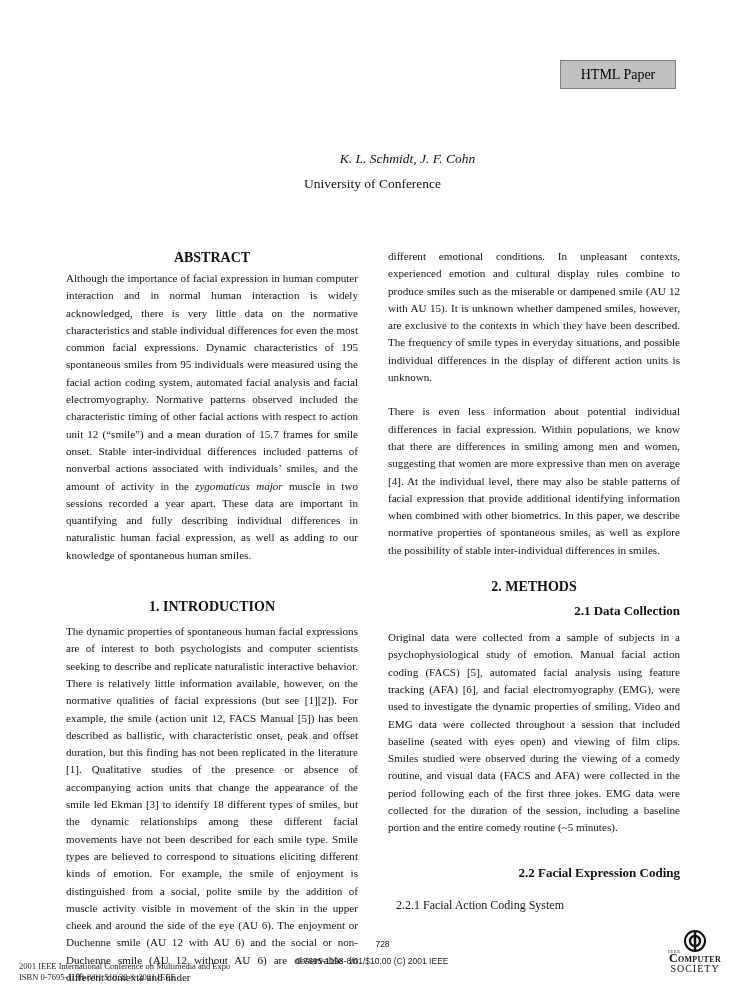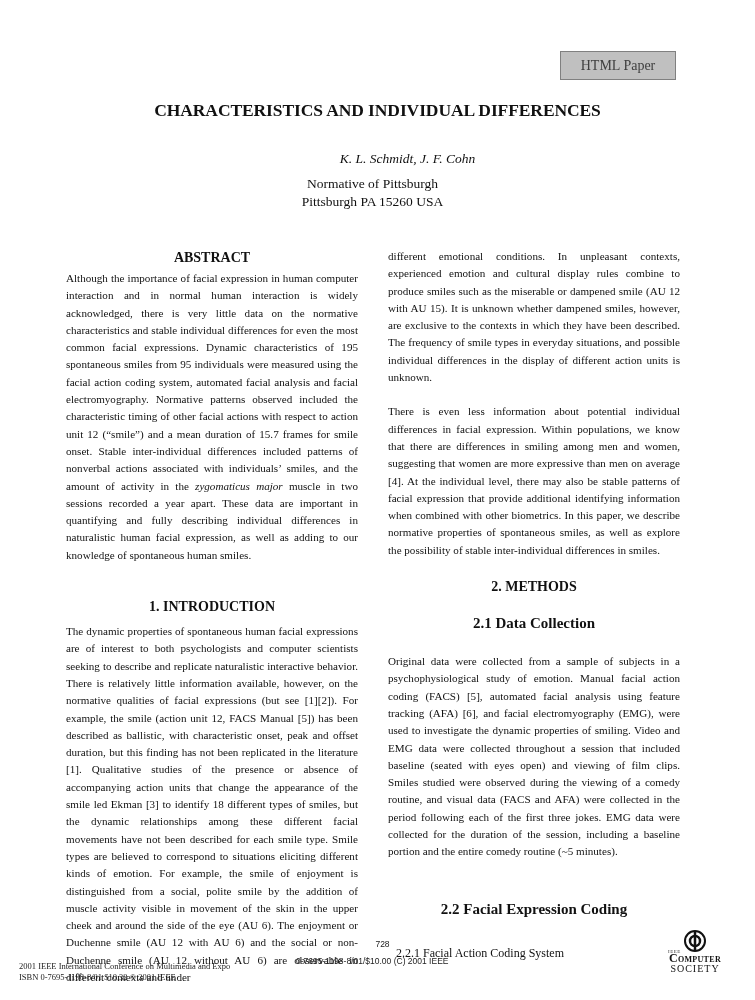--- a/index.html
+++ b/index.html
@@ -1,59 +1,57 @@
 <!DOCTYPE html>
 <html><head>
 <meta charset="utf-8">
 <style>
   html, body { margin: 0; padding: 0; background: #ffffff; }
   body { width: 755px; height: 1000px; position: relative; overflow: hidden;
          font-family: "Liberation Serif", serif; color: #111; }
-  .badge { position: absolute; left: 560px; top: 51px; width: 116px; height: 29px;
+  .badge { position: absolute; left: 560px; top: 60px; width: 116px; height: 29px;
            background: #c0c0c0; border: 1px solid #808080; box-sizing: border-box;
-           font-size: 14px; line-height: 27px; text-align: center; color: #404040; cursor: pointer; }
+           font-size: 14px; line-height: 27px; text-align: center; color: #000000; cursor: pointer; }
   .title { position: absolute; left: 0; top: 99px; width: 755px; text-align: center;
            font-weight: bold; font-size: 17.5px; line-height: 23px; letter-spacing: -0.1px; }
   .authors { position: absolute; left: 0; top: 150px; width: 745px; text-align: center;
              font-style: italic; font-size: 13.5px; line-height: 18px; padding-left: 35px; }
   .affil { position: absolute; left: 0; top: 175px; width: 745px; text-align: center;
            font-size: 13.5px; line-height: 17.5px; }
   .col { position: absolute; width: 292px; font-size: 11.1px; line-height: 17.3px; }
   .col p { margin: 0; text-align: justify; }
   .col-left { left: 66px; top: 248px; }
   .col-right { left: 388px; top: 248px; }
   .h-abstract { text-align: center; font-weight: bold; font-size: 14px; line-height: 20px; margin: 0 0 2px 0; }
   .h-section { text-align: center; font-weight: bold; font-size: 14px; line-height: 20px; margin: 0; }
-  .h-sub { font-weight: bold; font-size: 15px; line-height: 20px; margin: 12px; text-align: center; }
+  .h-sub { font-weight: bold; font-size: 13px; line-height: 20px; margin: 0; text-align: right; }
   .h-subsub { font-size: 12px; line-height: 20px; margin: 8px; text-align: left; }
   .footer-left { position: absolute; left: 19px; top: 961px; font-size: 8.5px; line-height: 11px; color: #222; }
   .footer-page { position: absolute; left: 0; top: 939px; width: 765px; text-align: center;
                  font-family: "Liberation Sans", sans-serif; font-size: 8.5px; color: #222; }
   .footer-copy { position: absolute; left: 296px; top: 956px; font-family: "Liberation Sans", sans-serif;
                  font-size: 8.5px; color: #222; }
   .logo { position: absolute; left: 650px; top: 930px; width: 90px; height: 50px; text-align: center; }
   .logo .ieee { position: absolute; left: 18px; top: 19px; font-size: 5px; color: #333; letter-spacing: 0.5px; }
   .logo .cs1 { position: absolute; left: 0; top: 22px; width: 90px; text-align: center; font-size: 12px; letter-spacing: 0.3px; font-variant: small-caps; line-height: 12px; font-weight: bold; }
   .logo .cs2 { position: absolute; left: 0; top: 33px; width: 90px; text-align: center; font-size: 10px; letter-spacing: 1px; line-height: 12px; }
   .logo svg { position: absolute; left: 32px; top: 0; }
 </style>
 </head>
 <body>
 
 <div class="badge">HTML Paper</div>
 
 <div class="title">
-  <div>CHARACTERISTICS AND INDIVIDUAL DIFFERENCES</div>
 </div>
 
 <div class="authors">K. L. Schmidt, J. F. Cohn</div>
 
 <div class="affil">
-  <div>Normative of Pittsburgh</div>
-  <div>Pittsburgh PA 15260 USA</div>
+  <div>University of Conference</div>
 </div>
 
 <div class="col col-left">
   <div class="h-abstract">ABSTRACT</div>
   <p><span>Although the importance of facial expression in human computer interaction and in normal human interaction is widely acknowledged, there is very little data on the normative characteristics and stable individual differences for even the most common facial expressions.  Dynamic characteristics of 195 spontaneous smiles from 95 individuals were measured using the facial action coding system, automated facial analysis and facial electromyography.  Normative patterns observed included the characteristic timing of other facial actions with respect to action unit 12 (“smile”) and a mean duration of 15.7 frames for smile onset.  Stable inter-individual differences included patterns of nonverbal actions associated with individuals’ smiles, and the amount of activity in the </span><i>zygomaticus major</i><span>  muscle in two sessions recorded a year apart.  These data are important in quantifying and fully describing individual differences in naturalistic human facial expression, as well as adding to our knowledge of spontaneous human smiles.</span></p>
   <div style="height:33px"></div>
   <div class="h-section">1.  INTRODUCTION</div>
   <div style="height:6px"></div>
   <p>The dynamic properties of spontaneous human facial expressions are of interest to both psychologists and computer scientists seeking to describe and replicate naturalistic interactive behavior.  There is relatively little information available, however, on the normative qualities of facial expressions (but see [1][2]).  For example, the smile (action unit 12, FACS Manual [5]) has been described as ballistic, with characteristic onset, peak and offset duration, but this finding has not been replicated in the literature [1].   Qualitative studies of the presence or absence of accompanying action units that change the appearance of the smile led Ekman [3] to identify 18 different types of smiles, but the dynamic relationships among these different facial movements have not been described for each smile type.  Smile types are believed to correspond to situations eliciting different kinds of emotion.  For example, the smile of enjoyment is distinguished from a social, polite smile by the addition of muscle activity visible in movement of the skin in the upper cheek and around the side of the eye (AU 6).  The enjoyment or Duchenne smile (AU 12 with AU 6) and the social or non-Duchenne smile (AU 12 without AU 6) are observable in different contexts and under</p>
 </div>

